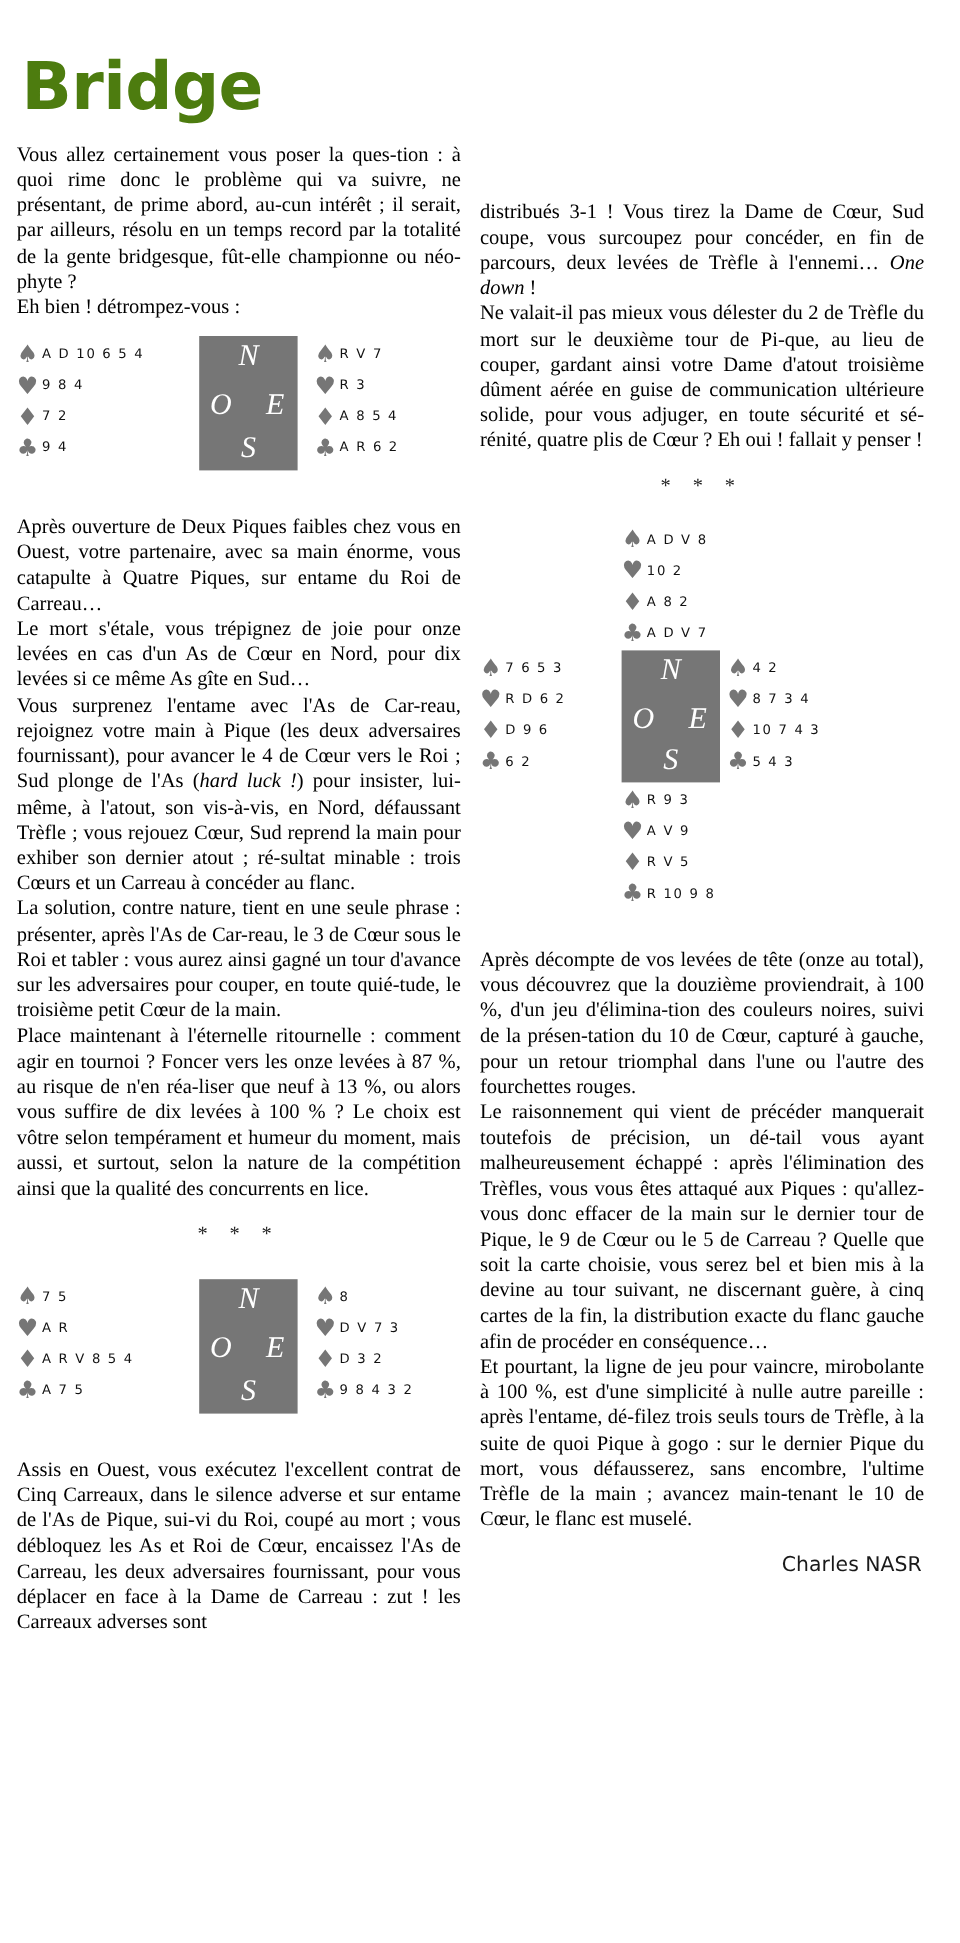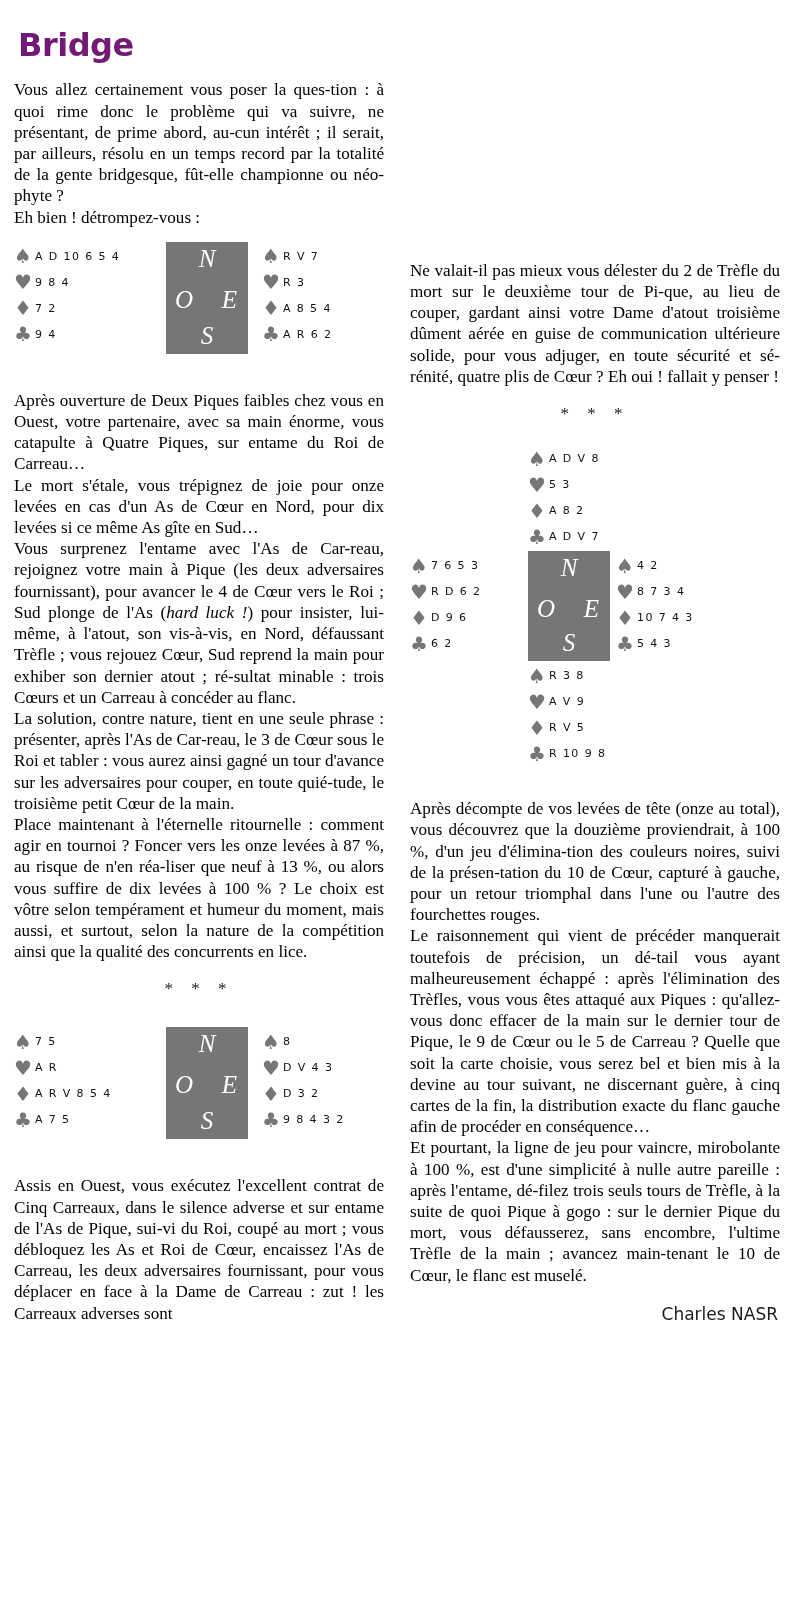--- a/index.html
+++ b/index.html
@@ -19,34 +19,34 @@
     width: 800px;
     height: 1619px;
     position: relative;
     padding: 0 14px;
   }
 
   
   .title {
     font-family: "DejaVu Sans", "Liberation Sans", sans-serif;
     font-weight: bold;
-    font-size: 32px;
+    font-size: 55px;
     letter-spacing: -0.5px;
     line-height: 1;
     padding-top: 8px;
     padding-left: 4px;
     margin-bottom: 18px;
-    color: #701a75;
+    color: #4d7c0f;
   }
 
   
   .columns {
     display: flex;
-    gap: 26px;
-    align-items: flex-end;
+    gap: 16px;
+    align-items: center;
   }
   .col {
     width: 370px;
     flex: 0 0 370px;
   }
 
   p.body {
     margin: 0;
     font-size: 17.1px;
     line-height: 21.2px;
@@ -275,56 +275,57 @@
 
         <div class="gap2"></div>
 
         <div class="hand east">
           <div class="row">
             <span class="pip">♠</span>
             <span class="cards">8</span>
           </div>
           <div class="row">
             <span class="pip">♥</span>
-            <span class="cards">D V 4 3</span>
+            <span class="cards">D V 7 3</span>
           </div>
           <div class="row">
             <span class="pip">♦</span>
             <span class="cards">D 3 2</span>
           </div>
           <div class="row">
             <span class="pip">♣</span>
             <span class="cards">9 8 4 3 2</span>
           </div>
         </div>
       </div>
 
       <div class="spacer-md"></div>
 
       <p class="body">Assis en Ouest, vous exécutez l'excellent contrat de Cinq Carreaux, dans le silence adverse et sur entame de l'As de Pique, sui-vi du Roi, coupé au mort ; vous débloquez les As et Roi de Cœur, encaissez l'As de Carreau, les deux adversaires fournissant, pour vous déplacer en face à la Dame de Carreau : zut ! les Carreaux adverses sont</p>
 
     </div>
 
     <div class="col">
 
+      <p class="body"><span>distribués 3-1 ! Vous tirez la Dame de Cœur, Sud coupe, vous surcoupez pour concéder, en fin de parcours, deux levées de Trèfle à l'ennemi… </span><span class="ital">One down</span><span> !</span></p>
 
       <p class="body">Ne valait-il pas mieux vous délester du 2 de Trèfle du mort sur le deuxième tour de Pi-que, au lieu de couper, gardant ainsi votre Dame d'atout troisième dûment aérée en guise de communication ultérieure solide, pour vous adjuger, en toute sécurité et sé-rénité, quatre plis de Cœur ? Eh oui ! fallait y penser !</p>
 
       <div class="stars">* * *</div>
 
       <div class="deal deal-full d2">
 
         <div class="hand north">
           <div class="row">
             <span class="pip">♠</span>
             <span class="cards">A D V 8</span>
           </div>
           <div class="row">
             <span class="pip">♥</span>
-            <span class="cards">5 3</span>
+            <span class="cards">10 2</span>
           </div>
           <div class="row">
             <span class="pip">♦</span>
             <span class="cards">A 8 2</span>
           </div>
           <div class="row">
             <span class="pip">♣</span>
             <span class="cards">A D V 7</span>
           </div>
         </div>
@@ -372,21 +373,21 @@
             <div class="row">
               <span class="pip">♣</span>
               <span class="cards">5 4 3</span>
             </div>
           </div>
         </div>
 
         <div class="hand south">
           <div class="row">
             <span class="pip">♠</span>
-            <span class="cards">R 3 8</span>
+            <span class="cards">R 9 3</span>
           </div>
           <div class="row">
             <span class="pip">♥</span>
             <span class="cards">A V 9</span>
           </div>
           <div class="row">
             <span class="pip">♦</span>
             <span class="cards">R V 5</span>
           </div>
           <div class="row">

